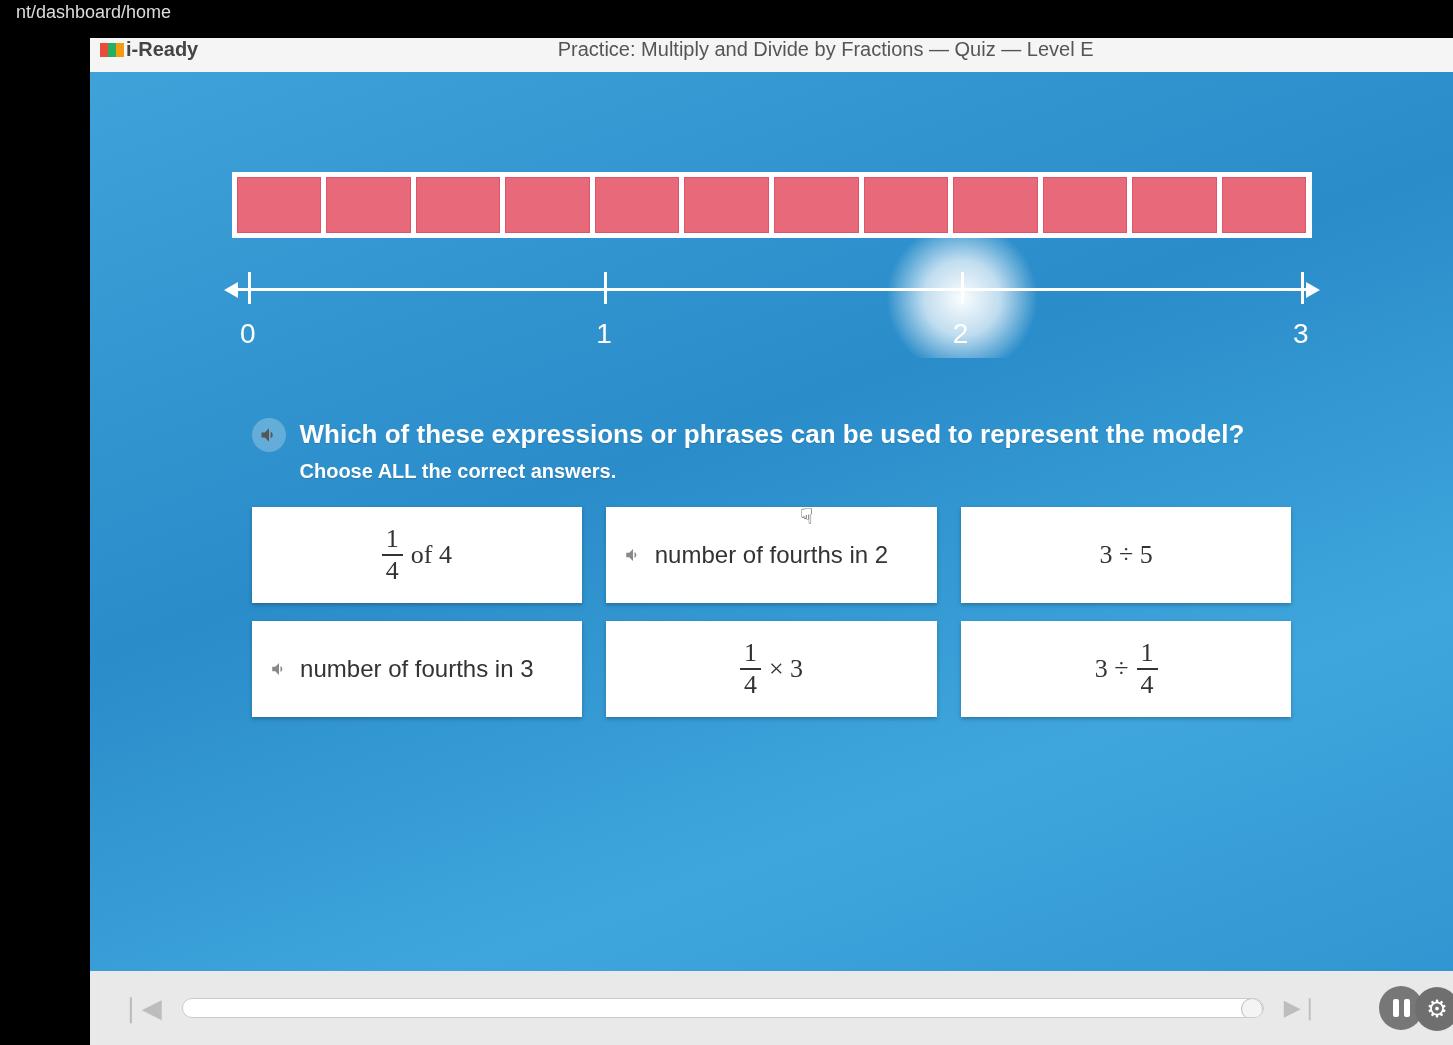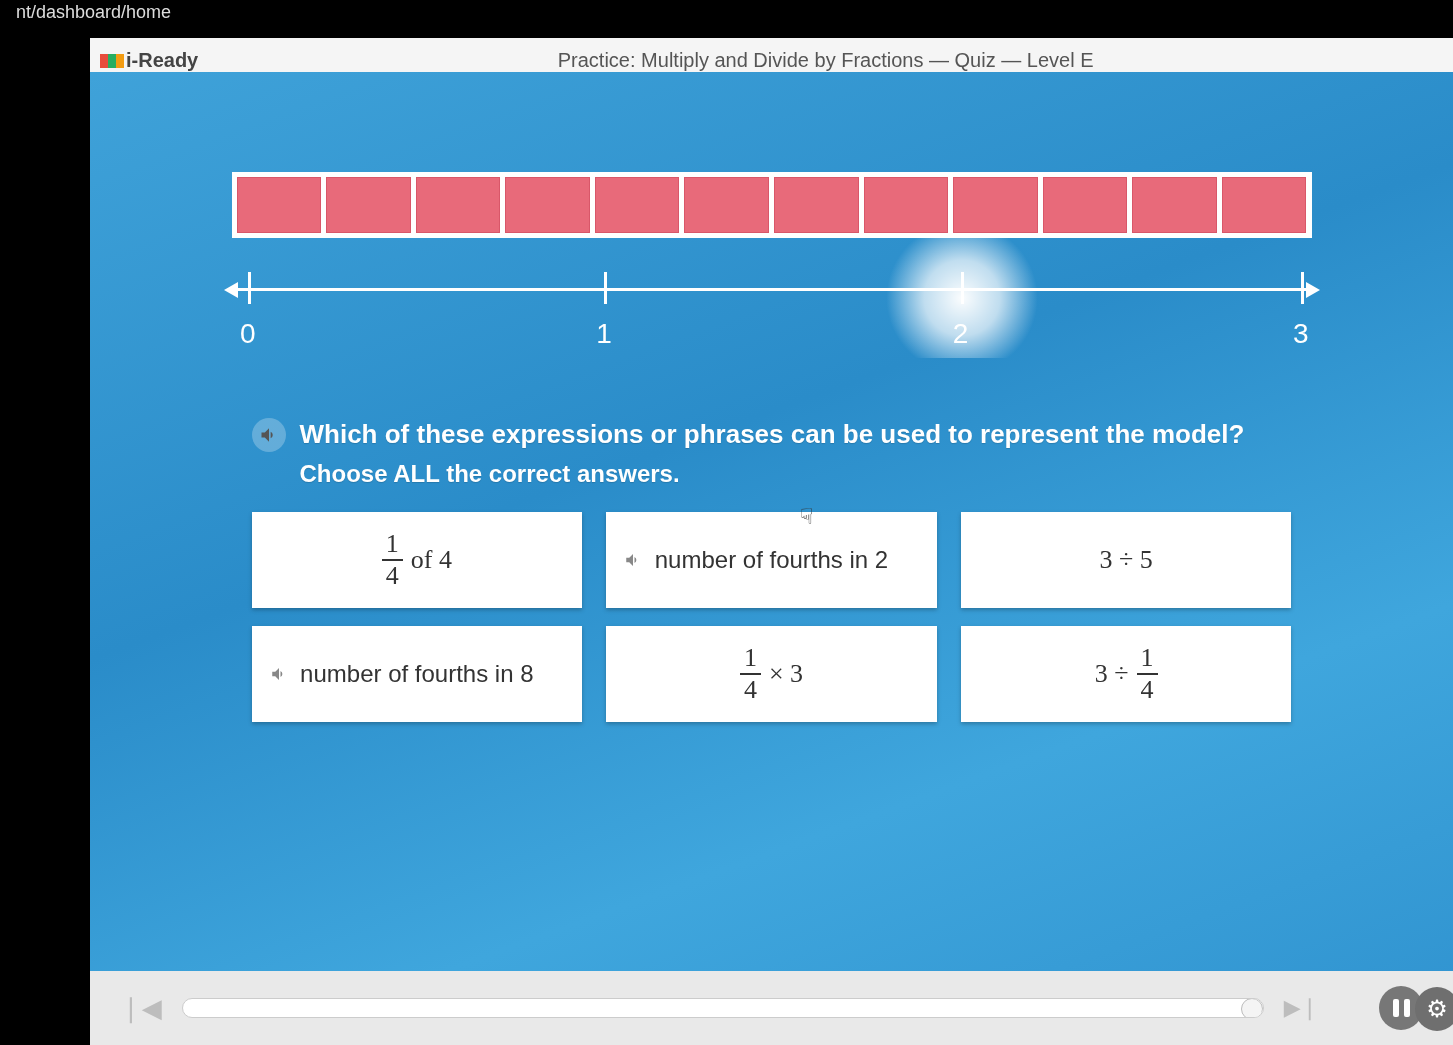--- a/index.html
+++ b/index.html
@@ -14,21 +14,21 @@
     position: absolute;
     left: 90px; top: 38px;
     width: 1363px; height: 1007px;
     background: #fafafa;
     display: flex; flex-direction: column;
   }
 
   .top-bar {
     height: 34px; width: 100%;
     background: #f5f5f5;
-    display: flex; align-items: flex-end;
+    display: flex; align-items: flex-start;
     padding: 0 10px;
     gap: 10px;
   }
   .logo {
     display: inline-flex; align-items: center; gap: 2px;
     font-weight: bold; font-size: 20px; color: #444;
   }
   .logo-cube { display: inline-flex; gap: 0; }
   .logo-cube span { width: 8px; height: 14px; display: inline-block; }
   .logo-cube span:nth-child(1){ background:#e74c3c; }
@@ -98,21 +98,21 @@
   }
   .speaker {
     width: 34px; height: 34px; border-radius: 50%;
     background: rgba(255,255,255,0.25);
     display: flex; align-items: center; justify-content: center;
     margin-top: 2px;
     cursor: pointer;
   }
   .speaker svg { width: 20px; height: 20px; fill: #555; }
   .q-text .line1 { font-size: 26px; font-weight: 700; line-height: 1.4; text-shadow: 0 1px 1px rgba(0,0,0,0.15);}
-  .q-text .line2 { font-size: 24px; font-weight: 600; margin-top: 8px; text-shadow: 0 1px 1px rgba(0,0,0,0.15);}
+  .q-text .line2 { font-size: 20px; font-weight: 600; margin-top: 8px; text-shadow: 0 1px 1px rgba(0,0,0,0.15);}
 
   
   .answers {
     margin: 24px auto 0 auto;
     width: 1040px;
     display: grid;
     grid-template-columns: repeat(3, 1fr);
     gap: 18px 24px;
   }
   .ans {
@@ -272,21 +272,21 @@
           <div class="math-row">
             <span class="serif">3 ÷ 5</span>
           </div>
         </div>
         <div class="ans">
           <div class="mini-speaker">
             <svg viewBox="0 0 24 24">
               <path d="M3 9v6h4l5 5V4L7 9H3zm13.5 3a4.5 4.5 0 0 0-2.5-4v8a4.5 4.5 0 0 0 2.5-4z"></path>
             </svg>
           </div>
-          <div class="math-row">number of fourths in 8</div>
+          <div class="math-row">number of fourths in 3</div>
         </div>
         <div class="ans">
           <div class="math-row">
             <span class="frac serif">
               <span class="num">1</span>
               <span class="den">4</span>
             </span>
             <span class="serif">× 3</span>
           </div>
         </div>

